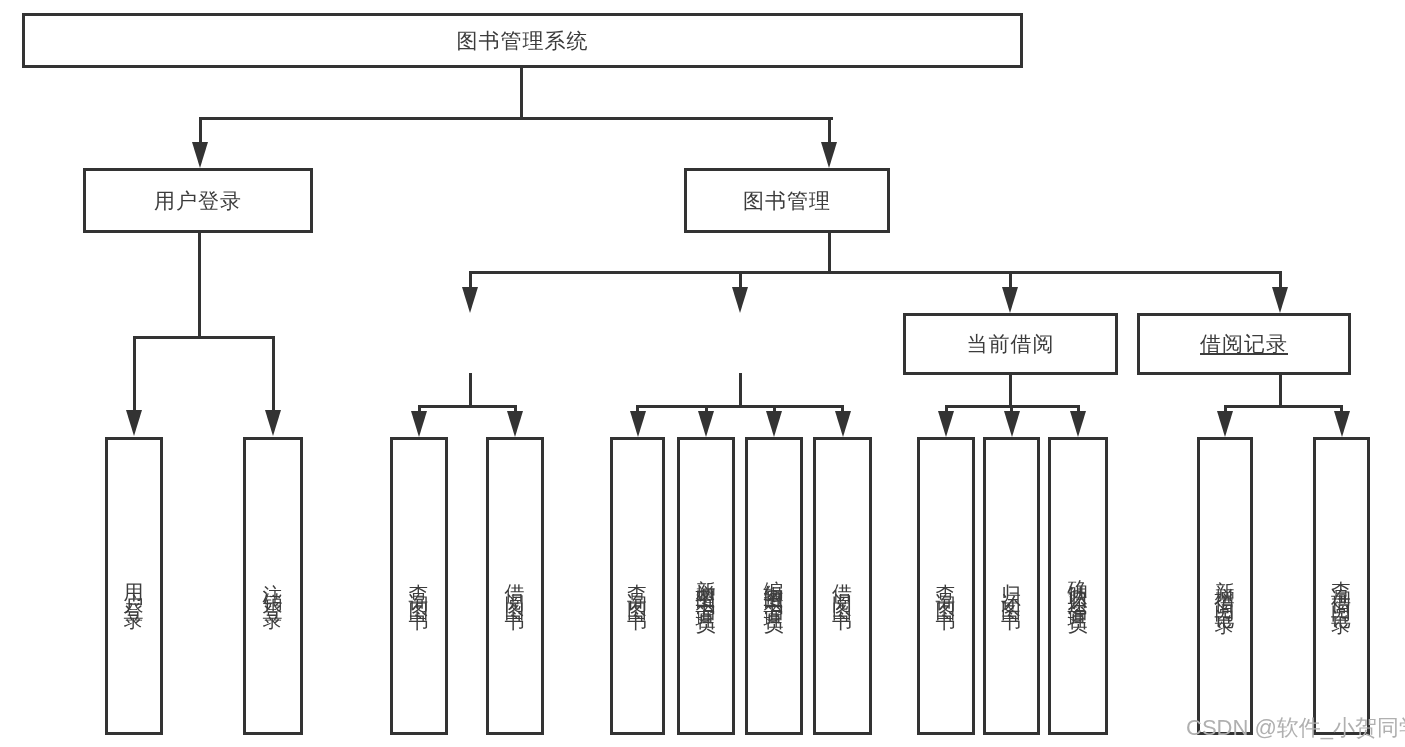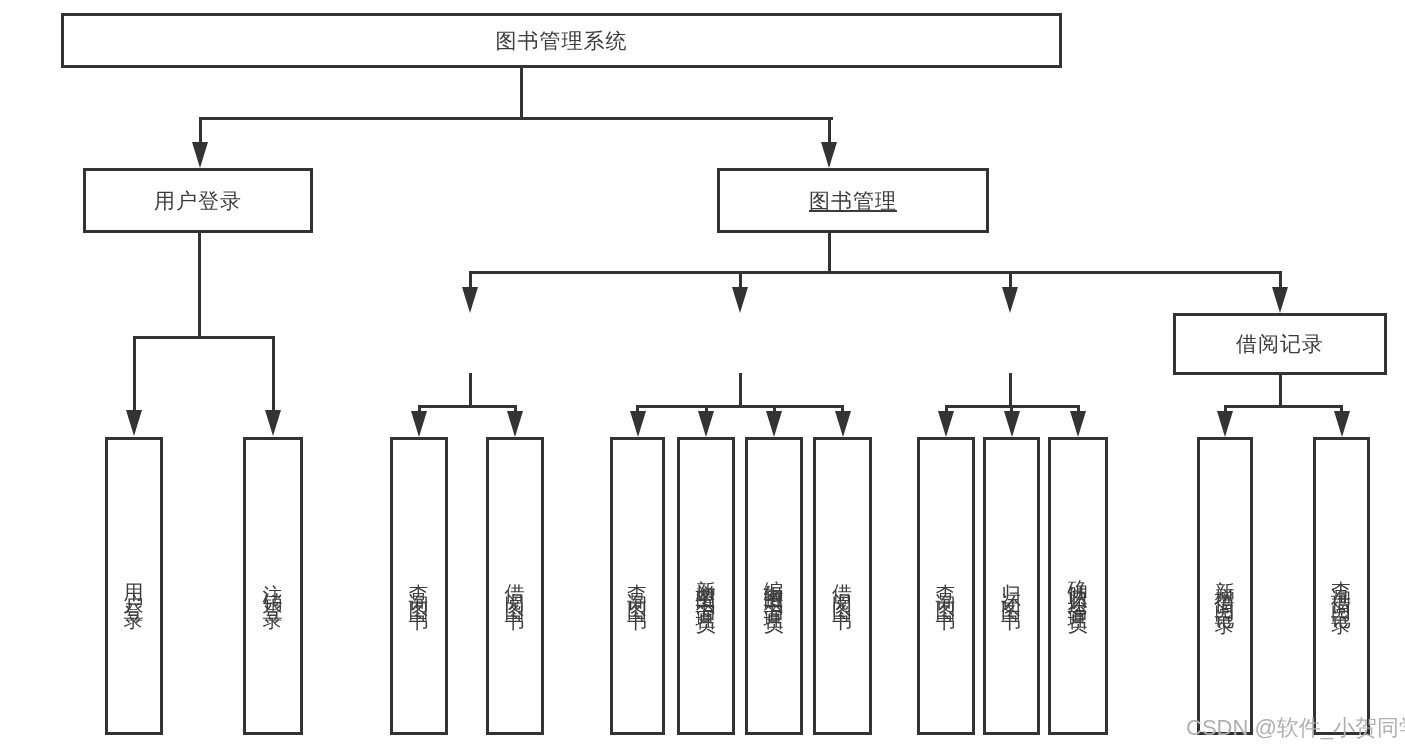--- a/index.html
+++ b/index.html
@@ -56,35 +56,35 @@
     color: #b0b0b0;
     white-space: nowrap;
     z-index: 10;
   }
 </style>
 </head>
 <body>
 
 <div id="stage">
 
-  <div class="node" style="left:22px; top:13px; width:1001px; height:55px;margin-left:39px;">
+  <div class="node" style="left:22px; top:13px; width:1001px; height:55px;">
     <span class="hlabel">图书管理系统</span>
   </div>
 
   <div class="line" style="left:520px; top:68px; width:3px; height:52px;"></div>
   <div class="line" style="left:199px; top:117px; width:634px; height:3px;"></div>
   <div class="line" style="left:199px; top:117px; width:3px; height:27px;"></div>
   <div class="arrow" style="left:192px; top:142px;"></div>
   <div class="line" style="left:828px; top:117px; width:3px; height:27px;"></div>
   <div class="arrow" style="left:821px; top:142px;"></div>
 
   <div class="node" style="left:83px; top:168px; width:230px; height:65px;">
     <span class="hlabel">用户登录</span>
   </div>
-  <div class="node" style="left:717px; top:168px; width:272px; height:65px;text-decoration:underline;">
+  <div class="node" style="left:684px; top:168px; width:206px; height:65px;">
     <span class="hlabel">图书管理</span>
   </div>
 
   <div class="line" style="left:198px; top:231px; width:3px; height:108px;"></div>
   <div class="line" style="left:133px; top:336px; width:142px; height:3px;"></div>
   <div class="line" style="left:133px; top:336px; width:3px; height:78px;"></div>
   <div class="arrow" style="left:126px; top:410px;"></div>
   <div class="line" style="left:272px; top:336px; width:3px; height:78px;"></div>
   <div class="arrow" style="left:265px; top:410px;"></div>
 
@@ -92,21 +92,24 @@
   <div class="line" style="left:469px; top:271px; width:813px; height:3px;"></div>
   <div class="line" style="left:469px; top:271px; width:3px; height:18px;"></div>
   <div class="arrow" style="left:462px; top:287px;"></div>
   <div class="line" style="left:739px; top:271px; width:3px; height:18px;"></div>
   <div class="arrow" style="left:732px; top:287px;"></div>
   <div class="line" style="left:1009px; top:271px; width:3px; height:18px;"></div>
   <div class="arrow" style="left:1002px; top:287px;"></div>
   <div class="line" style="left:1279px; top:271px; width:3px; height:18px;"></div>
   <div class="arrow" style="left:1272px; top:287px;"></div>
 
-  <div class="node" style="left:1173px; top:313px; width:214px; height:62px;">
+  <div class="node" style="left:903px; top:313px; width:215px; height:62px;">
+    <span class="hlabel">当前借阅</span>
+  </div>
+  <div class="node" style="left:1137px; top:313px; width:214px; height:62px;text-decoration:underline;">
     <span class="hlabel">借阅记录</span>
   </div>
 
   <div class="line" style="left:469px; top:373px; width:3px; height:34px;"></div>
   <div class="line" style="left:418px; top:405px; width:99px; height:3px;"></div>
   <div class="line" style="left:418px; top:405px; width:3px; height:8px;"></div>
   <div class="arrow" style="left:411px; top:411px;"></div>
   <div class="line" style="left:514px; top:405px; width:3px; height:8px;"></div>
   <div class="arrow" style="left:507px; top:411px;"></div>
 

